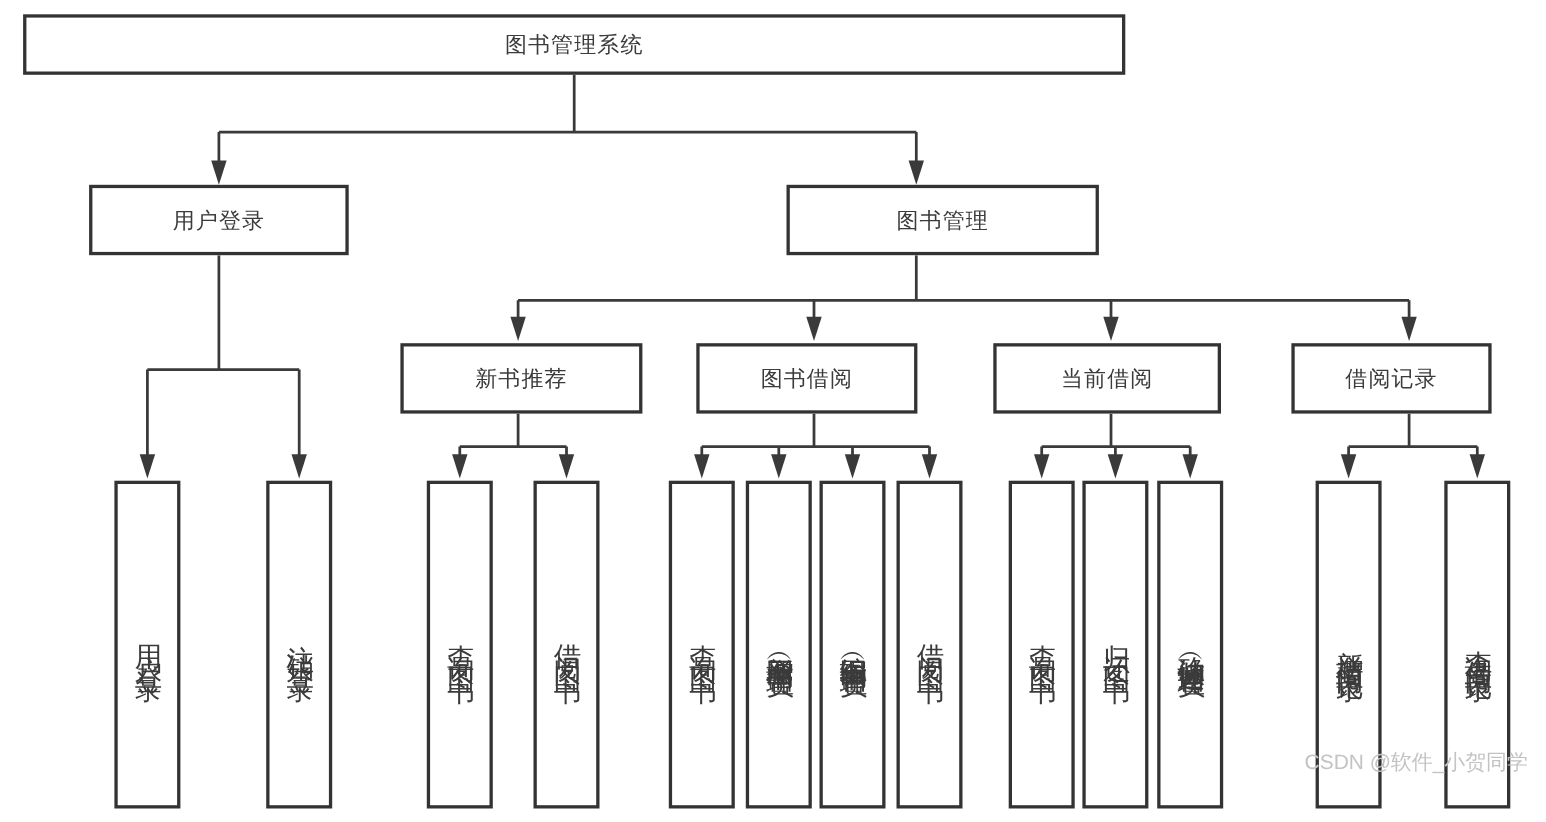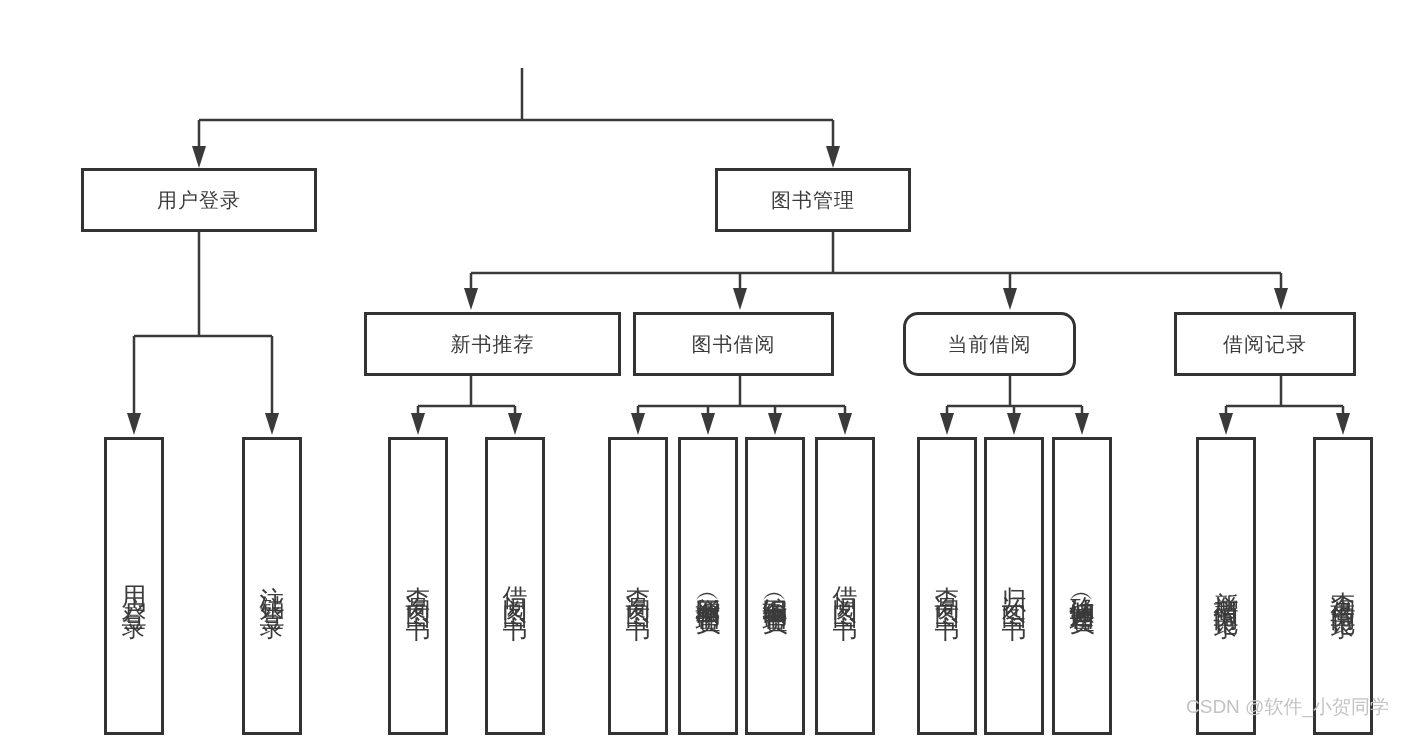--- a/index.html
+++ b/index.html
@@ -43,21 +43,21 @@
     text-orientation: mixed;
     font-size: 25px;
     line-height: 1;
   }
   .box.v.ls-lg span { letter-spacing: 10px; }
   .box.v.ls-md span { letter-spacing: 5px; }
   .box.v.ls-sm span { letter-spacing: 2px; }
   .watermark {
     position: absolute;
     left: 1186px;
-    top: 694px;
+    top: 680px;
     font-size: 19px;
     color: #c3c3c3;
     white-space: nowrap;
   }
 </style>
 </head>
 <body>
 
 <div class="canvas">
 
@@ -97,35 +97,38 @@
       <polygon points="768,413 782,413 775,435"></polygon>
       <polygon points="838,413 852,413 845,435"></polygon>
       <polygon points="940,413 954,413 947,435"></polygon>
       <polygon points="1007,413 1021,413 1014,435"></polygon>
       <polygon points="1075,413 1089,413 1082,435"></polygon>
       <polygon points="1219,413 1233,413 1226,435"></polygon>
       <polygon points="1336,413 1350,413 1343,435"></polygon>
     </g>
   </svg>
 
+  <div class="box h" style="left:21px; top:13px; width:1002px; height:55px;">
+    <span>图书管理系统</span>
+  </div>
 
   <div class="box h" style="left:81px; top:168px; width:236px; height:64px;">
     <span>用户登录</span>
   </div>
-  <div class="box h" style="left:715px; top:168px; width:196px; height:64px;">
+  <div class="box h" style="left:715px; top:168px; width:284px; height:64px;">
     <span>图书管理</span>
   </div>
 
-  <div class="box h" style="left:364px; top:312px; width:257px; height:64px;">
+  <div class="box h" style="left:364px; top:312px; width:220px; height:64px;">
     <span>新书推荐</span>
   </div>
   <div class="box h" style="left:633px; top:312px; width:201px; height:64px;">
     <span>图书借阅</span>
   </div>
-  <div class="box h" style="left:903px; top:312px; width:173px; height:64px;border-radius:15px;">
+  <div class="box h" style="left:903px; top:312px; width:207px; height:64px;">
     <span>当前借阅</span>
   </div>
   <div class="box h" style="left:1174px; top:312px; width:182px; height:64px;">
     <span>借阅记录</span>
   </div>
 
   <div class="box v ls-lg" style="left:104px; top:437px; width:60px; height:298px;">
     <span>用户登录</span>
   </div>
   <div class="box v ls-lg" style="left:242px; top:437px; width:60px; height:298px;">

